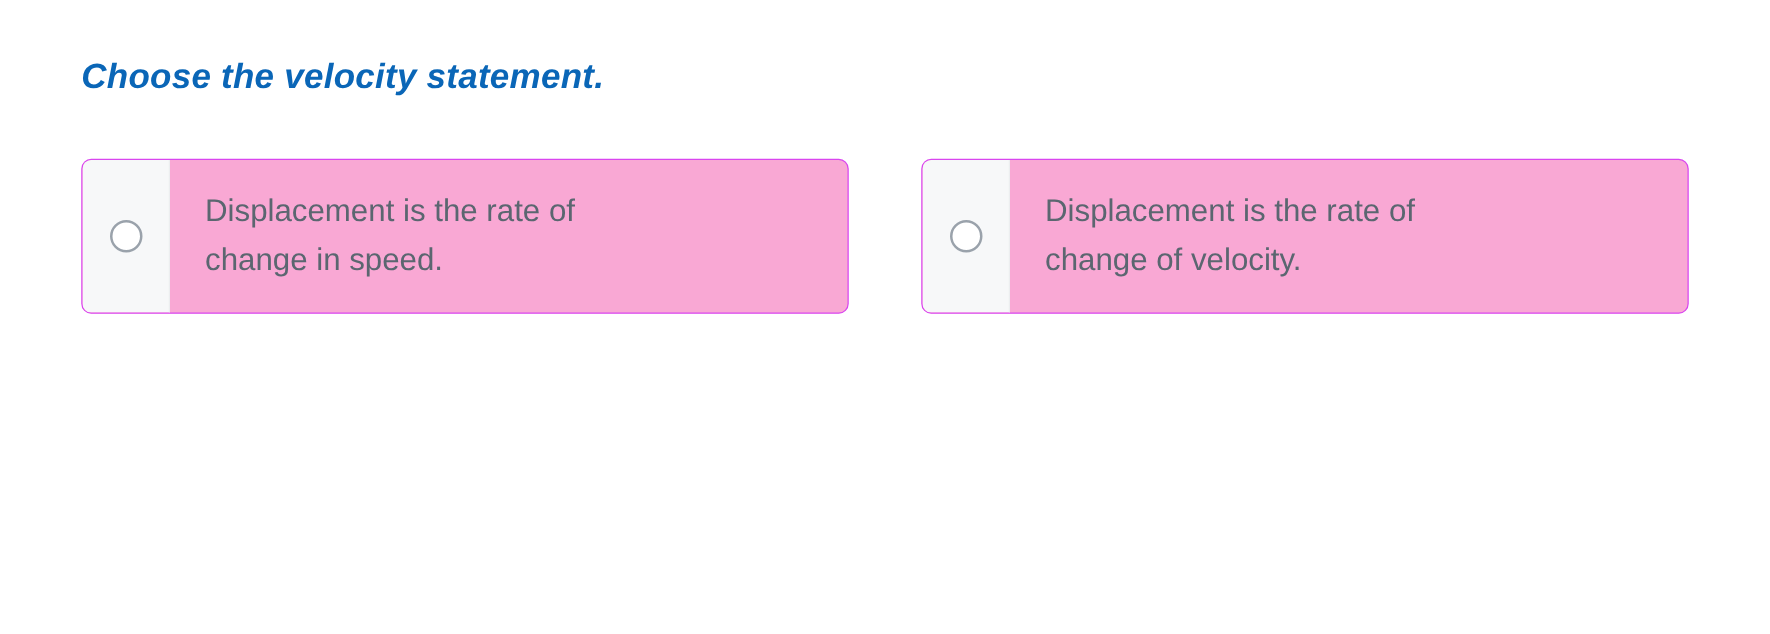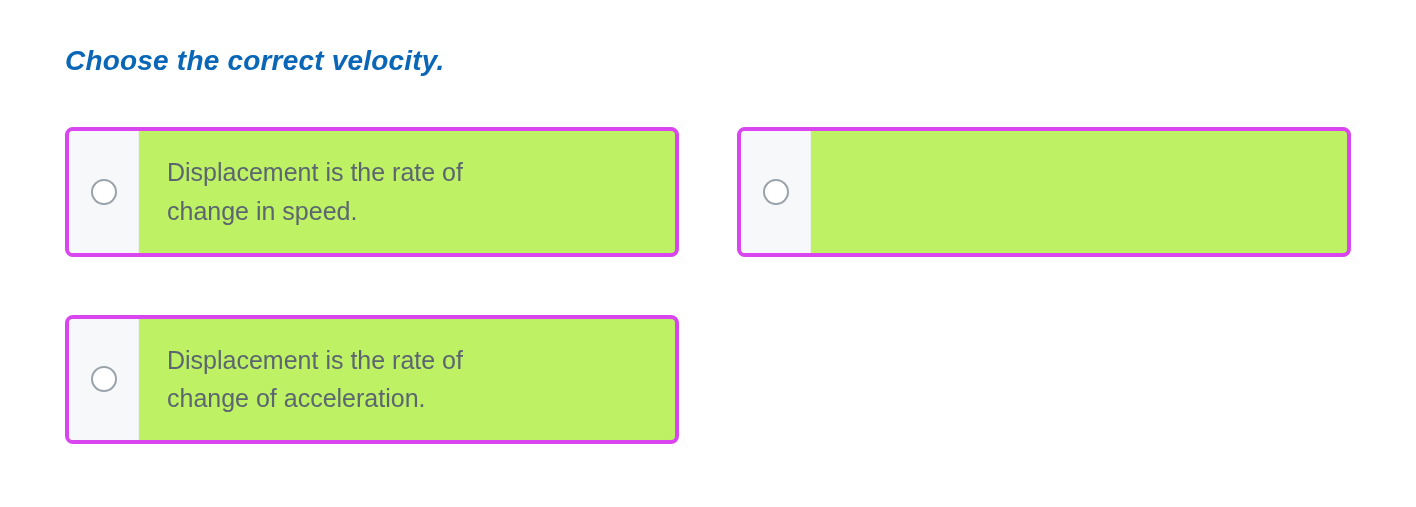--- a/index.html
+++ b/index.html
@@ -22,23 +22,23 @@
   .options {
     display:grid;
     grid-template-columns: 1fr 1fr;
     column-gap:58px;
     row-gap:58px;
     max-width:1300px;
   }
   .option {
     display:flex;
     align-items:stretch;
-    border:4px solid #d946ef;
+    border:1px solid #d946ef;
     border-radius:8px;
-    background:#bef264;
+    background:#f9a8d4;
     overflow:hidden;
     min-height:115px;
     cursor:pointer;
   }
   .radio-cell {
     width:70px;
     background:#f7f8f9;
     border-right:1px solid #eceef0;
     display:flex;
     align-items:center;
@@ -58,38 +58,33 @@
     padding:22px 28px;
     color:#5b6670;
     font-size:25px;
     line-height:1.55;
     max-width:420px;
   }
 </style>
 </head>
 <body>
 
-<div class="prompt">Choose the correct velocity.</div>
+<div class="prompt">Choose the velocity statement.</div>
 
 <div class="options">
 
   <label class="option">
     <div class="radio-cell">
       <span class="radio-circle"></span>
     </div>
     <div class="text-cell">Displacement is the rate of change in speed.</div>
   </label>
 
   <label class="option">
     <div class="radio-cell">
       <span class="radio-circle"></span>
     </div>
+    <div class="text-cell">Displacement is the rate of change of velocity.</div>
   </label>
 
-  <label class="option">
-    <div class="radio-cell">
-      <span class="radio-circle"></span>
-    </div>
-    <div class="text-cell">Displacement is the rate of change of acceleration.</div>
-  </label>
 
 
 </div>
 
 </body></html>

